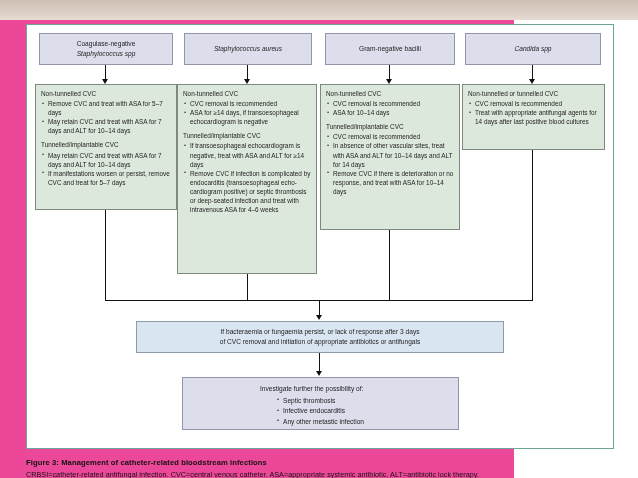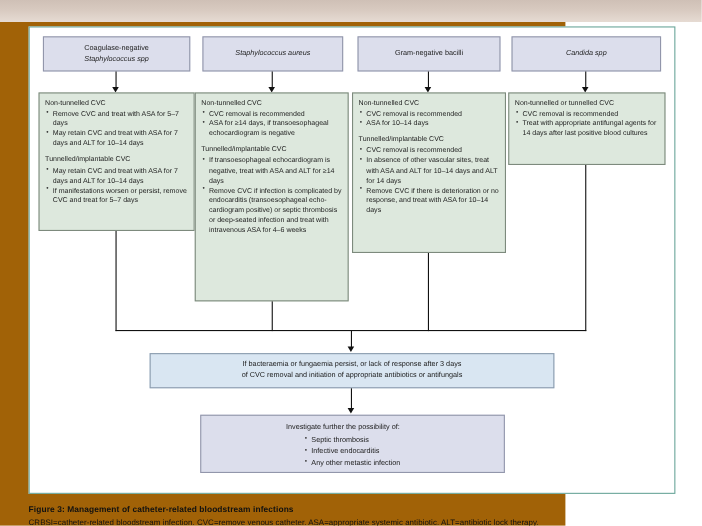--- a/index.html
+++ b/index.html
@@ -12,21 +12,21 @@
     position: relative;
   }
   
   #top-strip {
     position:absolute; left:0; top:0; width:638px; height:20px;
     background: linear-gradient(180deg,#cfc0b6 0%, #d8cac0 45%, #e6dbd3 100%);
   }
   
   #figure-page {
     position:absolute; left:0; top:20px; width:514px; height:458px;
-    background:#a16207;
+    background:#ec4899;
   }
   
   #diagram-frame {
     position:absolute; left:26px; top:4px; width:588px; height:425px;
     border:1px solid #6aa69a;
     background:#ffffff;
   }
   #diagram {
     position:absolute; left:0; top:0; width:586px; height:423px;
   }
@@ -232,16 +232,16 @@
             <li>Any other metastic infection</li>
           </ul>
         </div>
       </div>
 
     </div>
   </div>
 
   <div id="caption">
     <div id="caption-title">Figure 3: Management of catheter-related bloodstream infections</div>
-    <div id="caption-sub">CRBSI=catheter-related bloodstream infection. CVC=remove venous catheter. ASA=appropriate systemic antibiotic. ALT=antibiotic lock therapy.</div>
+    <div id="caption-sub">CRBSI=catheter-related antifungal infection. CVC=central venous catheter. ASA=appropriate systemic antibiotic. ALT=antibiotic lock therapy.</div>
   </div>
 
 </div>
 
 </body></html>

